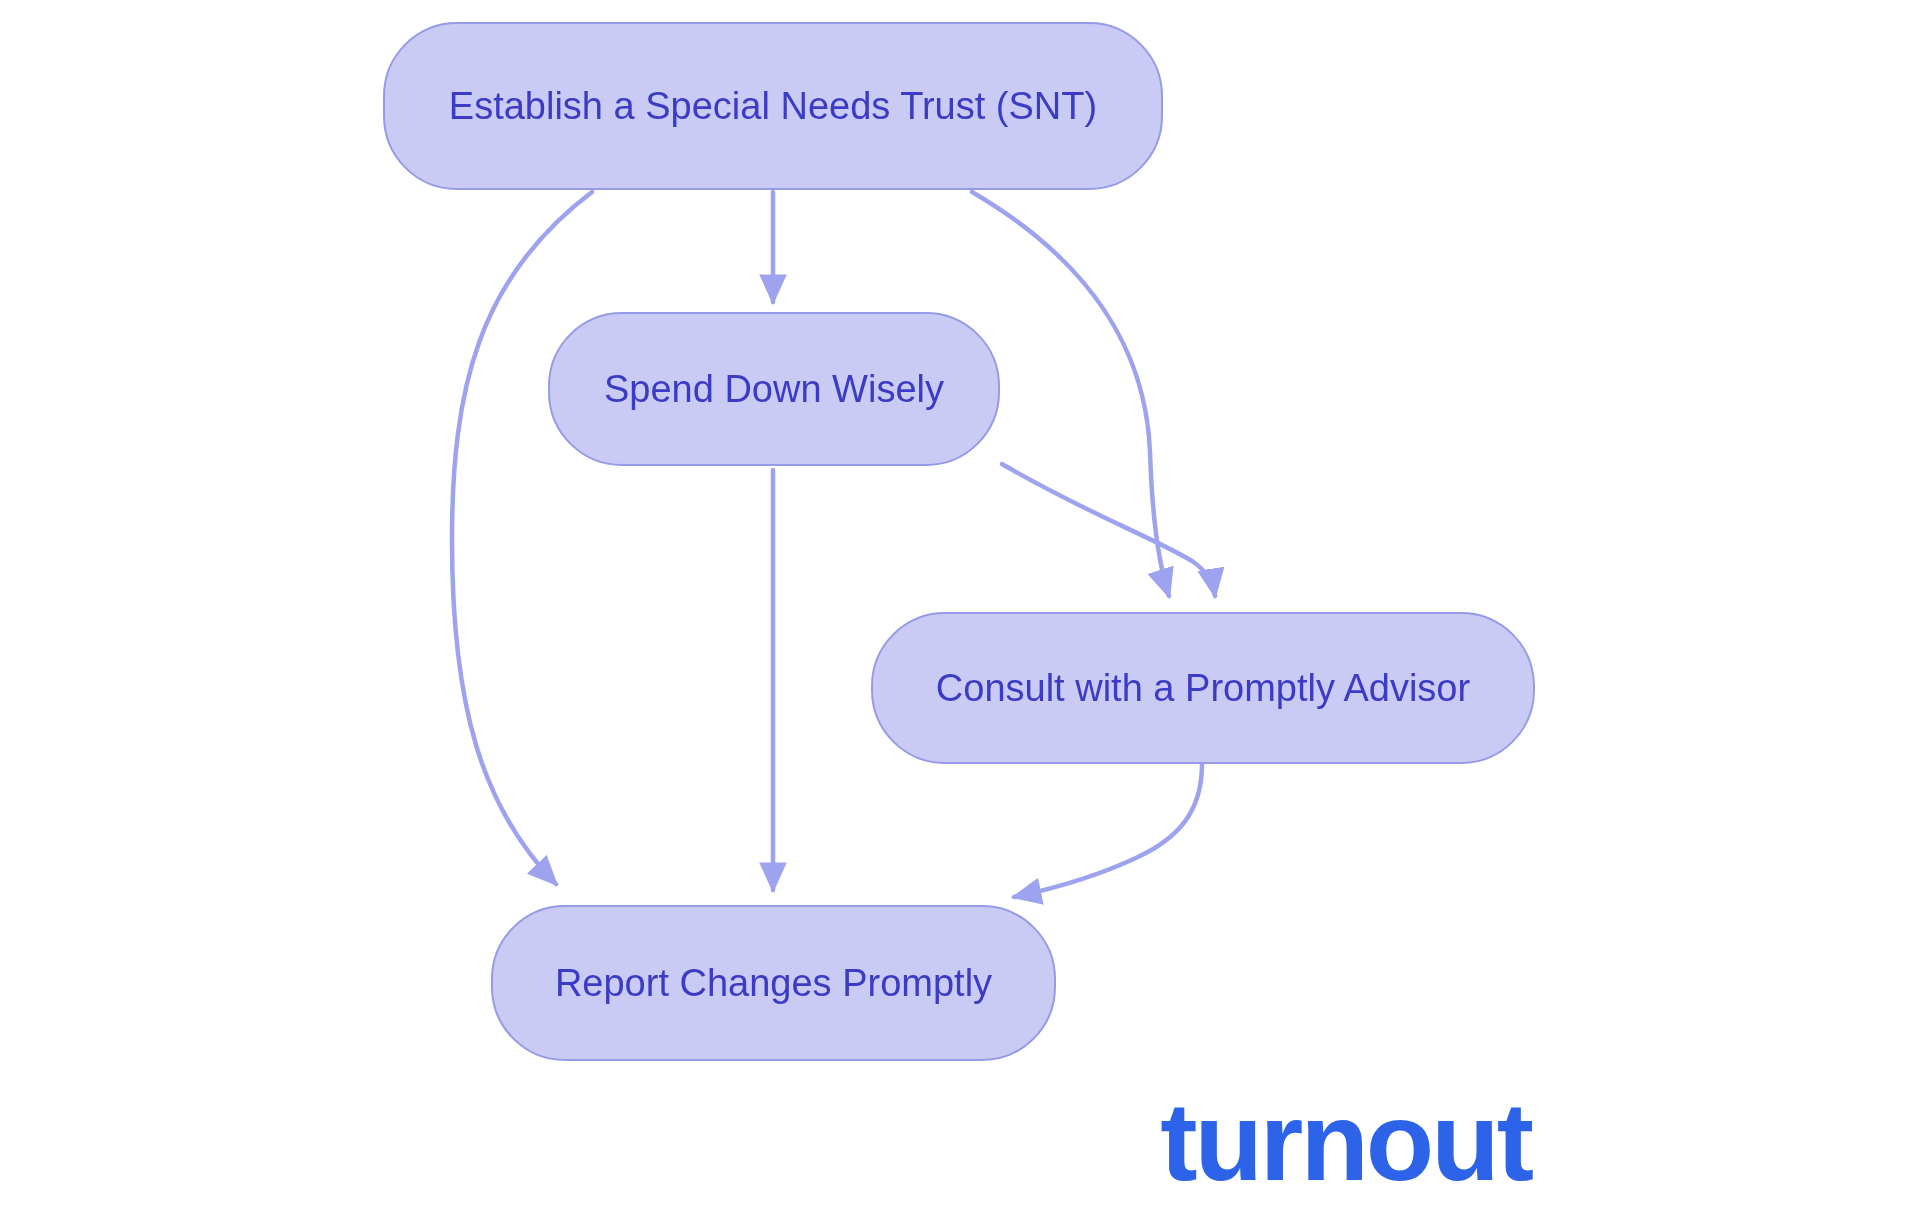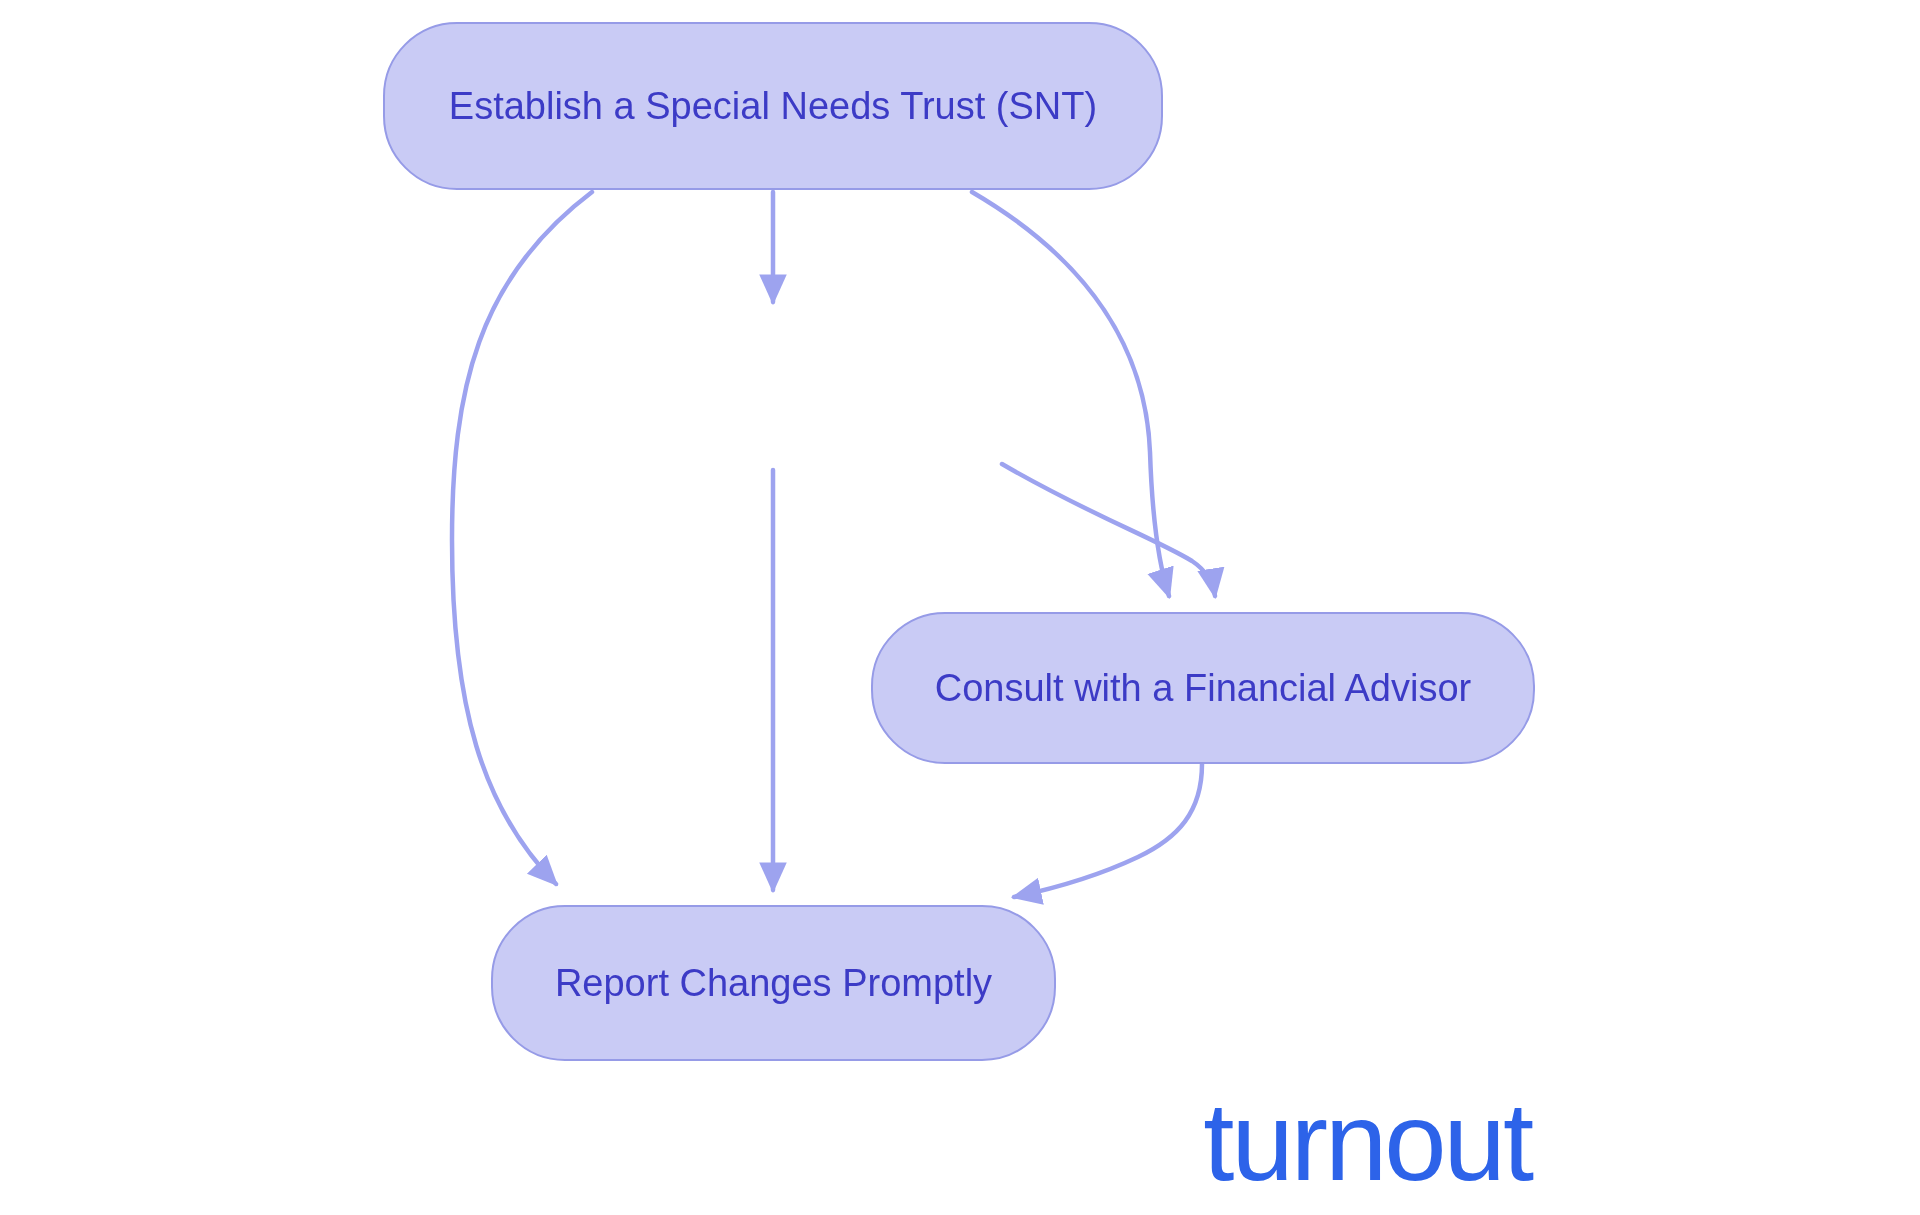--- a/index.html
+++ b/index.html
@@ -47,21 +47,21 @@
   }
   .node-establish { left: 383px; top: 22px;  width: 780px; height: 168px; }
   .node-spend     { left: 548px; top: 312px; width: 452px; height: 154px; }
   .node-consult   { left: 871px; top: 612px; width: 664px; height: 152px; }
   .node-report    { left: 491px; top: 905px; width: 565px; height: 156px; }
   .logo {
     position: absolute;
     right: 45px;
     top: 1086px;
     font-size: 112px;
-    font-weight: 400;
+    font-weight: 700;
     letter-spacing: -3px;
     line-height: 1;
     color: var(--logo-color);
   }
 </style>
 </head>
 <body>
 
 <div class="canvas">
 
@@ -82,23 +82,26 @@
 
     <path class="edge" marker-end="url(#arrowhead)" d="M 773 470 L 773 890"></path>
 
     <path class="edge" marker-end="url(#arrowhead)" d="M 1202 764 C 1202 812, 1178 838, 1138 857 C 1100 875, 1052 889, 1014 897"></path>
   </svg>
 
   <div class="node node-establish">
     <span>Establish a Special Needs Trust (SNT)</span>
   </div>
 
+  <div class="node node-spend">
+    <span>Spend Down Wisely</span>
+  </div>
 
   <div class="node node-consult">
-    <span>Consult with a Financial Advisor</span>
+    <span>Consult with a Promptly Advisor</span>
   </div>
 
   <div class="node node-report">
     <span>Report Changes Promptly</span>
   </div>
 
   <div class="logo">turnout</div>
 
 </div>
 

